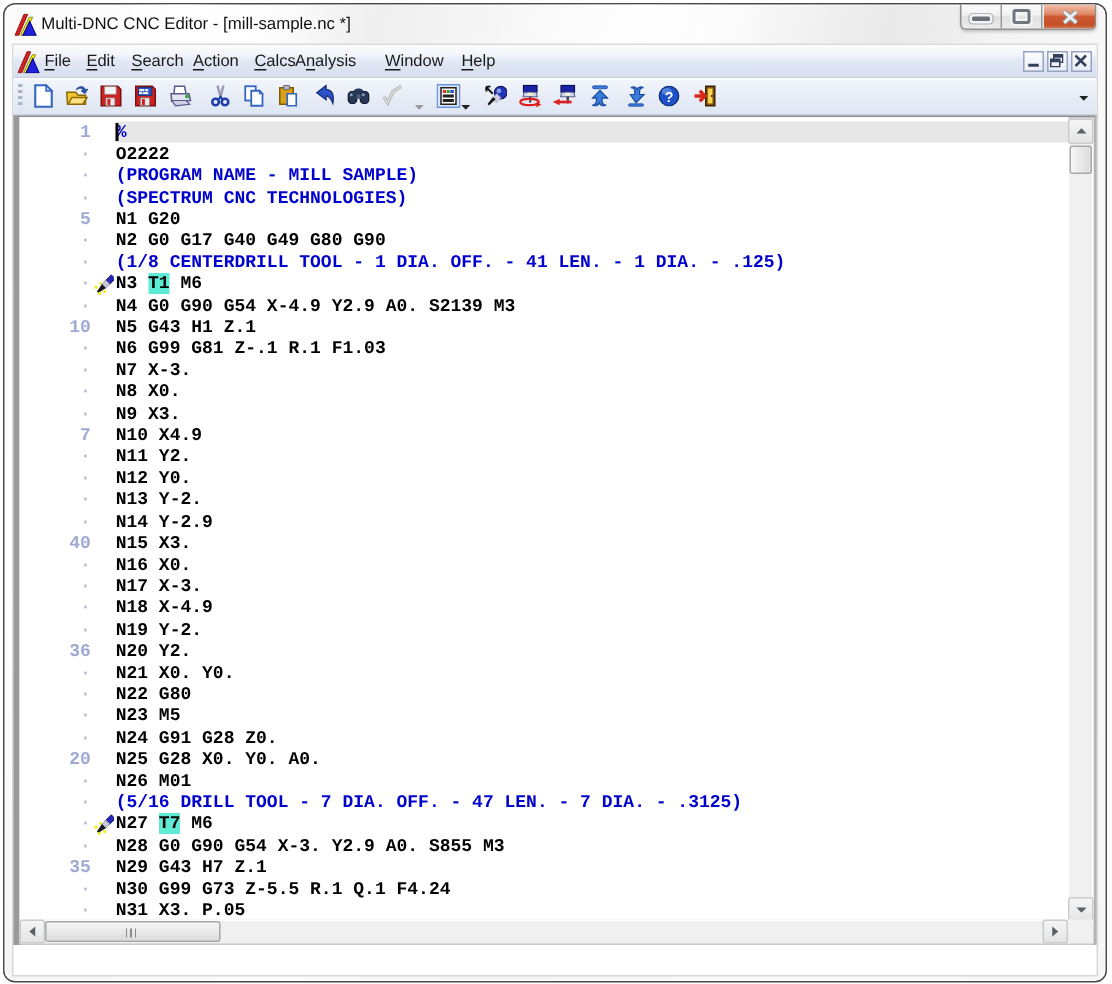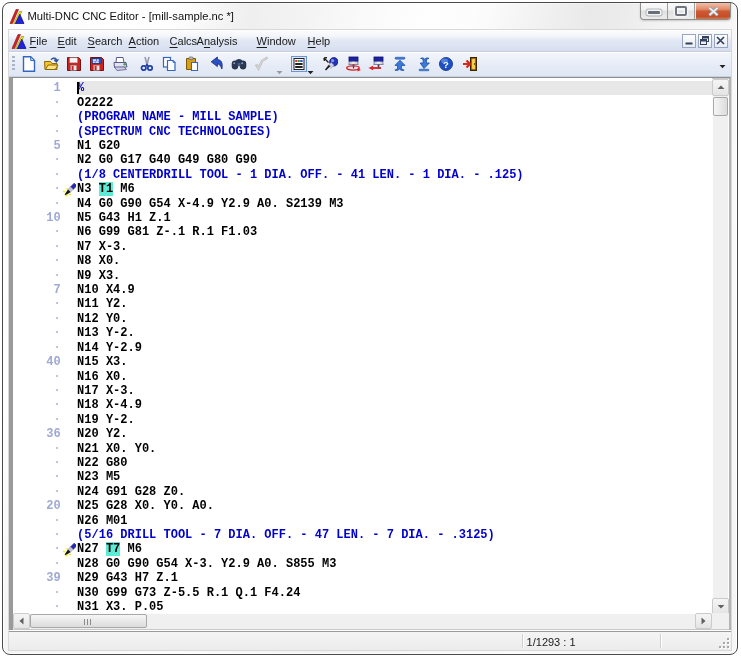--- a/index.html
+++ b/index.html
@@ -304,21 +304,21 @@
             <div class="gl">36</div>
             <div class="gl gd">·</div>
             <div class="gl gd">·</div>
             <div class="gl gd">·</div>
             <div class="gl gd">·</div>
             <div class="gl">20</div>
             <div class="gl gd">·</div>
             <div class="gl gd">·</div>
             <div class="gl gd">·</div>
             <div class="gl gd">·</div>
-            <div class="gl">39</div>
+            <div class="gl">35</div>
             <div class="gl gd">·</div>
             <div class="gl gd">·</div>
           </div>
         <div id="codes"><div class="cl"><span class="c">%</span></div><div class="cl">O2222</div><div class="cl"><span class="c">(PROGRAM NAME - MILL SAMPLE)</span></div><div class="cl"><span class="c">(SPECTRUM CNC TECHNOLOGIES)</span></div><div class="cl">N1 G20</div><div class="cl">N2 G0 G17 G40 G49 G80 G90</div><div class="cl"><span class="c">(1/8 CENTERDRILL TOOL - 1 DIA. OFF. - 41 LEN. - 1 DIA. - .125)</span></div><div class="cl">N3 <span class="hi">T1</span> M6</div><div class="cl">N4 G0 G90 G54 X-4.9 Y2.9 A0. S2139 M3</div><div class="cl">N5 G43 H1 Z.1</div><div class="cl">N6 G99 G81 Z-.1 R.1 F1.03</div><div class="cl">N7 X-3.</div><div class="cl">N8 X0.</div><div class="cl">N9 X3.</div><div class="cl">N10 X4.9</div><div class="cl">N11 Y2.</div><div class="cl">N12 Y0.</div><div class="cl">N13 Y-2.</div><div class="cl">N14 Y-2.9</div><div class="cl">N15 X3.</div><div class="cl">N16 X0.</div><div class="cl">N17 X-3.</div><div class="cl">N18 X-4.9</div><div class="cl">N19 Y-2.</div><div class="cl">N20 Y2.</div><div class="cl">N21 X0. Y0.</div><div class="cl">N22 G80</div><div class="cl">N23 M5</div><div class="cl">N24 G91 G28 Z0.</div><div class="cl">N25 G28 X0. Y0. A0.</div><div class="cl">N26 M01</div><div class="cl"><span class="c">(5/16 DRILL TOOL - 7 DIA. OFF. - 47 LEN. - 7 DIA. - .3125)</span></div><div class="cl">N27 <span class="hi">T7</span> M6</div><div class="cl">N28 G0 G90 G54 X-3. Y2.9 A0. S855 M3</div><div class="cl">N29 G43 H7 Z.1</div><div class="cl">N30 G99 G73 Z-5.5 R.1 Q.1 F4.24</div><div class="cl">N31 X3. P.05</div></div>
         <div class="mtool" style="top:104.2px"><svg width="14" height="15" viewBox="0 0 14 15" style="">
               <path d="M12.2 1.2l-4 4 2.6 2.6 4-4z" fill="#2828b8" stroke="#101060" stroke-width="0.6"></path>
               <path d="M8.6 4.8L5.4 8l2.6 2.6 3.2-3.2z" fill="#c8c8d8" stroke="#8888a0" stroke-width="0.5"></path>
               <path d="M6 7.4L2.6 12.4l1 1L8.6 10z" fill="#181818"></path>
               <circle cx="2" cy="9.5" r="1.1" fill="#f0f020"></circle>
               <circle cx="4.4" cy="13.6" r="1.1" fill="#f0f020"></circle>
@@ -359,27 +359,14 @@
             <div class="hgrip"></div>
           </div>
         <div class="sbtn" style="right:0px;width:17px;height:100%;">
             <svg width="5" height="8" viewBox="0 0 5 8">
               <path d="M4.5 4L0.5 0.6v6.8z" fill="#5d6166"></path>
             </svg>
           </div>
       </div>
       <div id="scorner"></div>
     </div>
-    <div id="statusbar">
-      <div class="ssep" style="left:513px"></div>
-      <div class="ssep" style="left:651px"></div>
-      <div id="stext">1/1293&nbsp;:&nbsp;1</div>
-      <div id="sgrip">
-        <div class="gd1" style="right:2px;bottom:2px"></div>
-        <div class="gd1" style="right:6px;bottom:2px"></div>
-        <div class="gd1" style="right:10px;bottom:2px"></div>
-        <div class="gd1" style="right:2px;bottom:6px"></div>
-        <div class="gd1" style="right:6px;bottom:6px"></div>
-        <div class="gd1" style="right:2px;bottom:10px"></div>
-      </div>
-    </div>
   </div>
 </div>
 
 </body></html>

